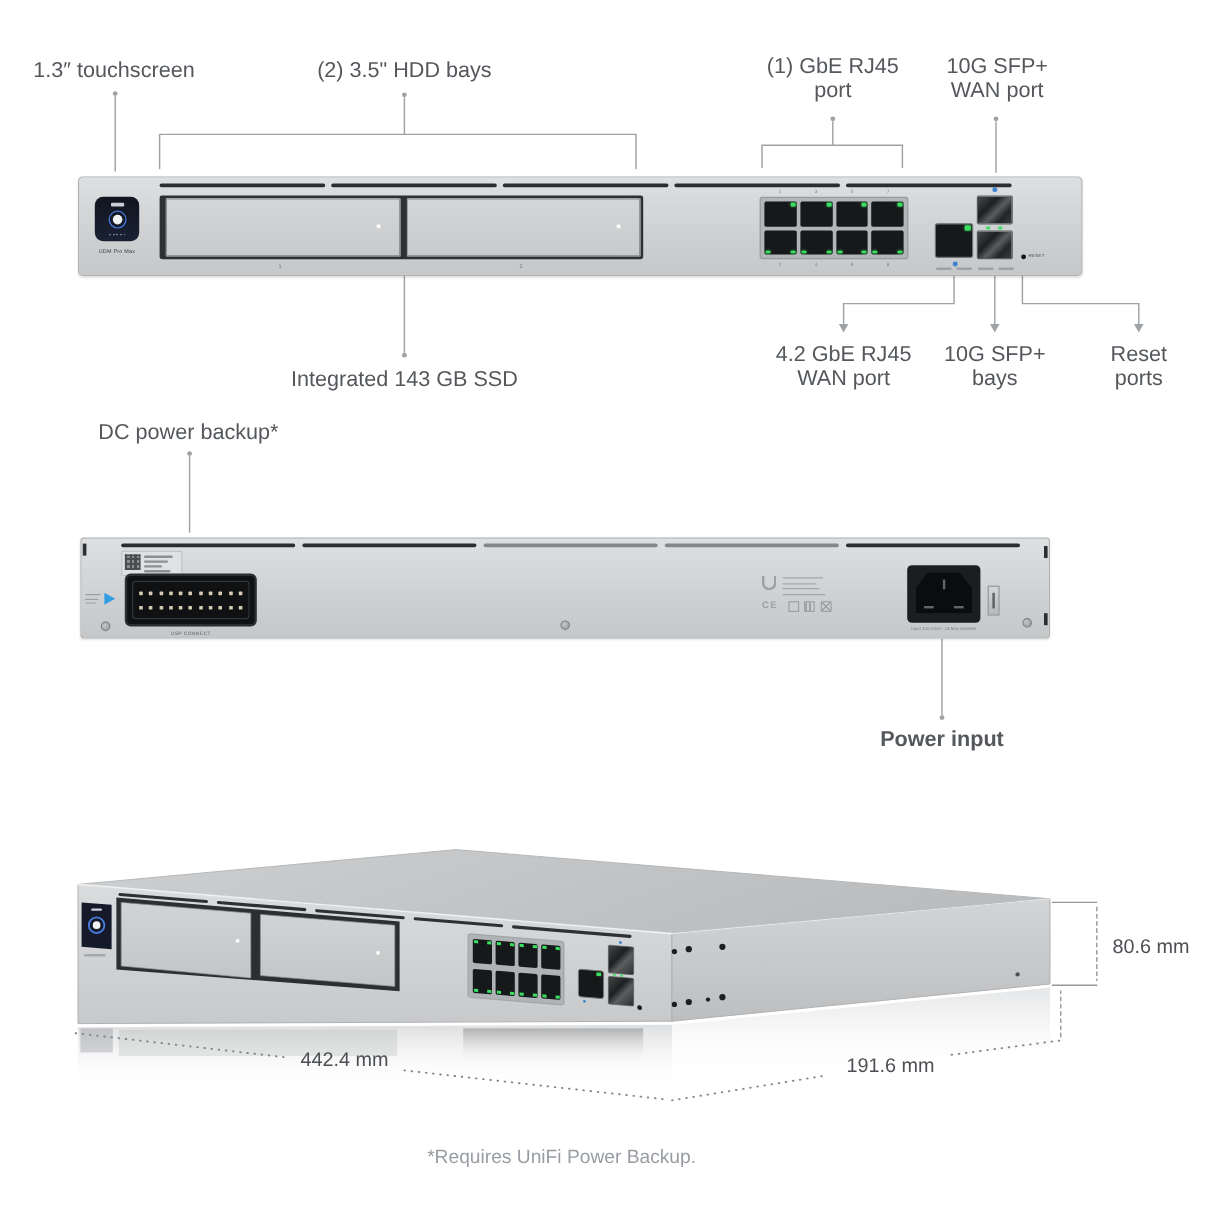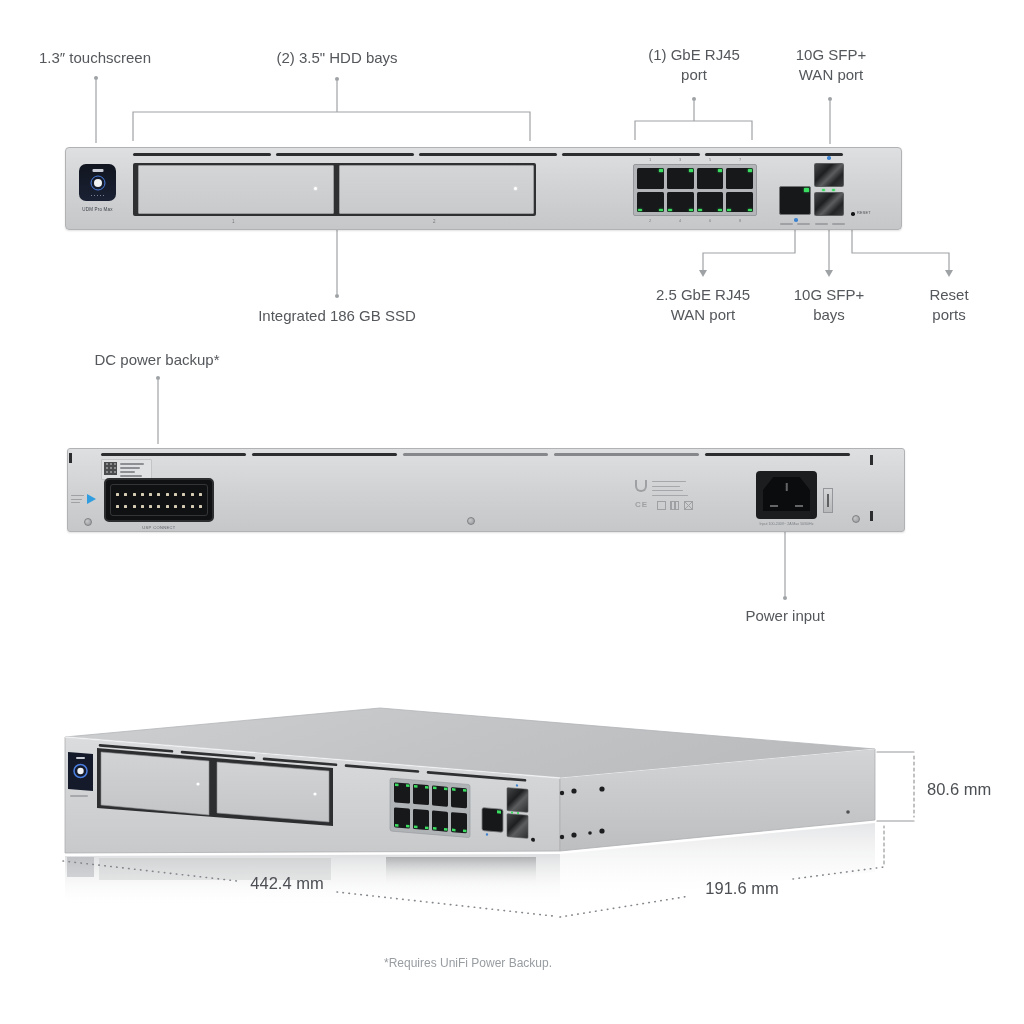--- a/index.html
+++ b/index.html
@@ -1,23 +1,23 @@
 <!DOCTYPE html>
 <html><head>
 <meta charset="utf-8">
 <style>
   html,body{margin:0;padding:0;background:#ffffff;}
   .canvas{position:relative;width:1024px;height:1024px;background:#ffffff;overflow:hidden;
           font-family:"Liberation Sans", sans-serif;}
   svg.linework{position:absolute;left:0;top:0;z-index:1;}
-  .lbl{position:absolute;z-index:3;color:#54575b;font-size:15px;line-height:20px;
+  .lbl{position:absolute;z-index:3;color:#54575b;font-size:18px;line-height:20px;
        text-align:center;transform:translateX(-50%);white-space:nowrap;}
   .dim{position:absolute;z-index:3;color:#4c4f53;font-size:16.5px;white-space:nowrap;}
   .dimc{transform:translateX(-50%);}
-  .footnote{position:absolute;z-index:3;color:#989da2;font-size:12px;
+  .footnote{position:absolute;z-index:3;color:#989da2;font-size:16px;
             transform:translateX(-50%);white-space:nowrap;}
 
   
   .chassis{position:absolute;z-index:2;border:1px solid #b0b2b4;border-radius:4px;
            background:linear-gradient(#dddfe0,#cfd1d3 55%,#c5c7c9);
            box-shadow:0 1px 2px rgba(0,0,0,0.12);}
   .vent{position:absolute;height:3px;border-radius:1.5px;background:#2b2d2e;}
   .vent.mid{background:#85878a;}
 
   
@@ -389,21 +389,21 @@
       <div class="sfpled" style="left:18px;"></div>
     </div>
     <div class="bluedot" style="left:761px;top:8px;"></div>
     <div class="tinydash" style="left:749px;top:75px;width:13px;"></div>
     <div class="tinydash" style="left:766px;top:75px;width:13px;"></div>
 
     <div class="resetdot"></div>
     <div class="resetlbl">RESET</div>
   </div>
 
-  <div class="chassis" style="left:67px;top:448px;width:806px;height:82px;border-radius:3px;padding-left:30px;">
+  <div class="chassis" style="left:67px;top:448px;width:806px;height:82px;border-radius:3px;">
     <div class="vent" style="left:33px;top:4px;width:145px;"></div>
     <div class="vent" style="left:184px;top:4px;width:145px;"></div>
     <div class="vent mid" style="left:335px;top:4px;width:145px;"></div>
     <div class="vent mid" style="left:486px;top:4px;width:145px;"></div>
     <div class="vent" style="left:637px;top:4px;width:145px;"></div>
 
     <div class="edgetick" style="left:1px;top:4px;"></div>
     <div class="edgetick" style="left:802px;top:6px;"></div>
     <div class="edgetick" style="left:802px;top:62px;"></div>
 
@@ -479,34 +479,34 @@
   <div class="lbl" style="left:95px;top:48px;">1.3″ touchscreen</div>
   <div class="lbl" style="left:337px;top:48px;">(2) 3.5" HDD bays</div>
   <div class="lbl" style="left:694px;top:45px;">
     <div>(1) GbE RJ45</div>
       <div>port</div>
   </div>
   <div class="lbl" style="left:831px;top:45px;">
     <div>10G SFP+</div>
       <div>WAN port</div>
   </div>
-  <div class="lbl" style="left:337px;top:306px;">Integrated 186 GB SSD</div>
+  <div class="lbl" style="left:337px;top:306px;">Integrated 143 GB SSD</div>
   <div class="lbl" style="left:703px;top:285px;">
-    <div>2.5 GbE RJ45</div>
+    <div>4.2 GbE RJ45</div>
       <div>WAN port</div>
   </div>
   <div class="lbl" style="left:829px;top:285px;">
     <div>10G SFP+</div>
       <div>bays</div>
   </div>
   <div class="lbl" style="left:949px;top:285px;">
     <div>Reset</div>
       <div>ports</div>
   </div>
   <div class="lbl" style="left:157px;top:350px;">DC power backup*</div>
-  <div class="lbl" style="left:785px;top:606px;">Power input</div>
+  <div class="lbl" style="left:785px;top:606px;font-weight:bold;">Power input</div>
 
   <div class="dim dimc" style="left:287px;top:874px;text-align:center;">442.4 mm</div>
   <div class="dim dimc" style="left:742px;top:879px;">191.6 mm</div>
   <div class="dim" style="left:927px;top:780px;">80.6 mm</div>
 
   <div class="footnote" style="left:468px;top:956px;">*Requires UniFi Power Backup.</div>
 </div>
 
 </body></html>

